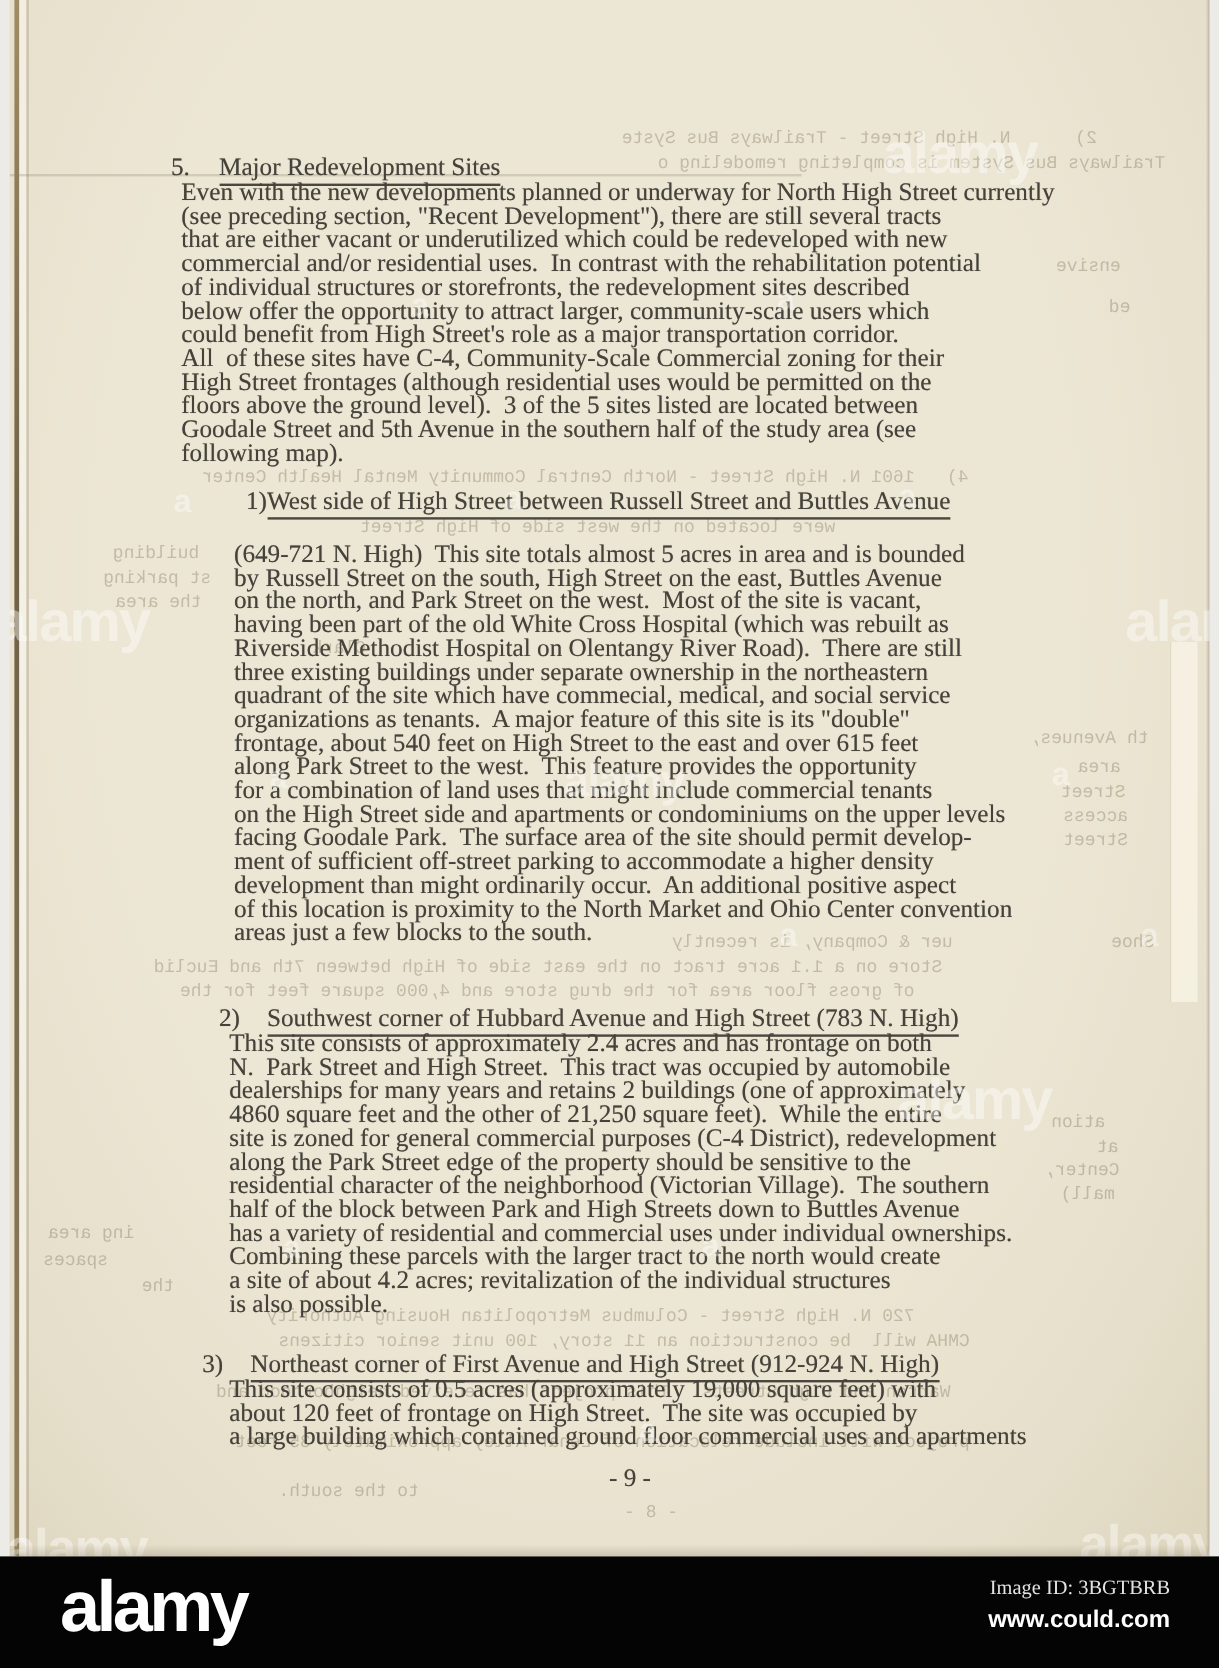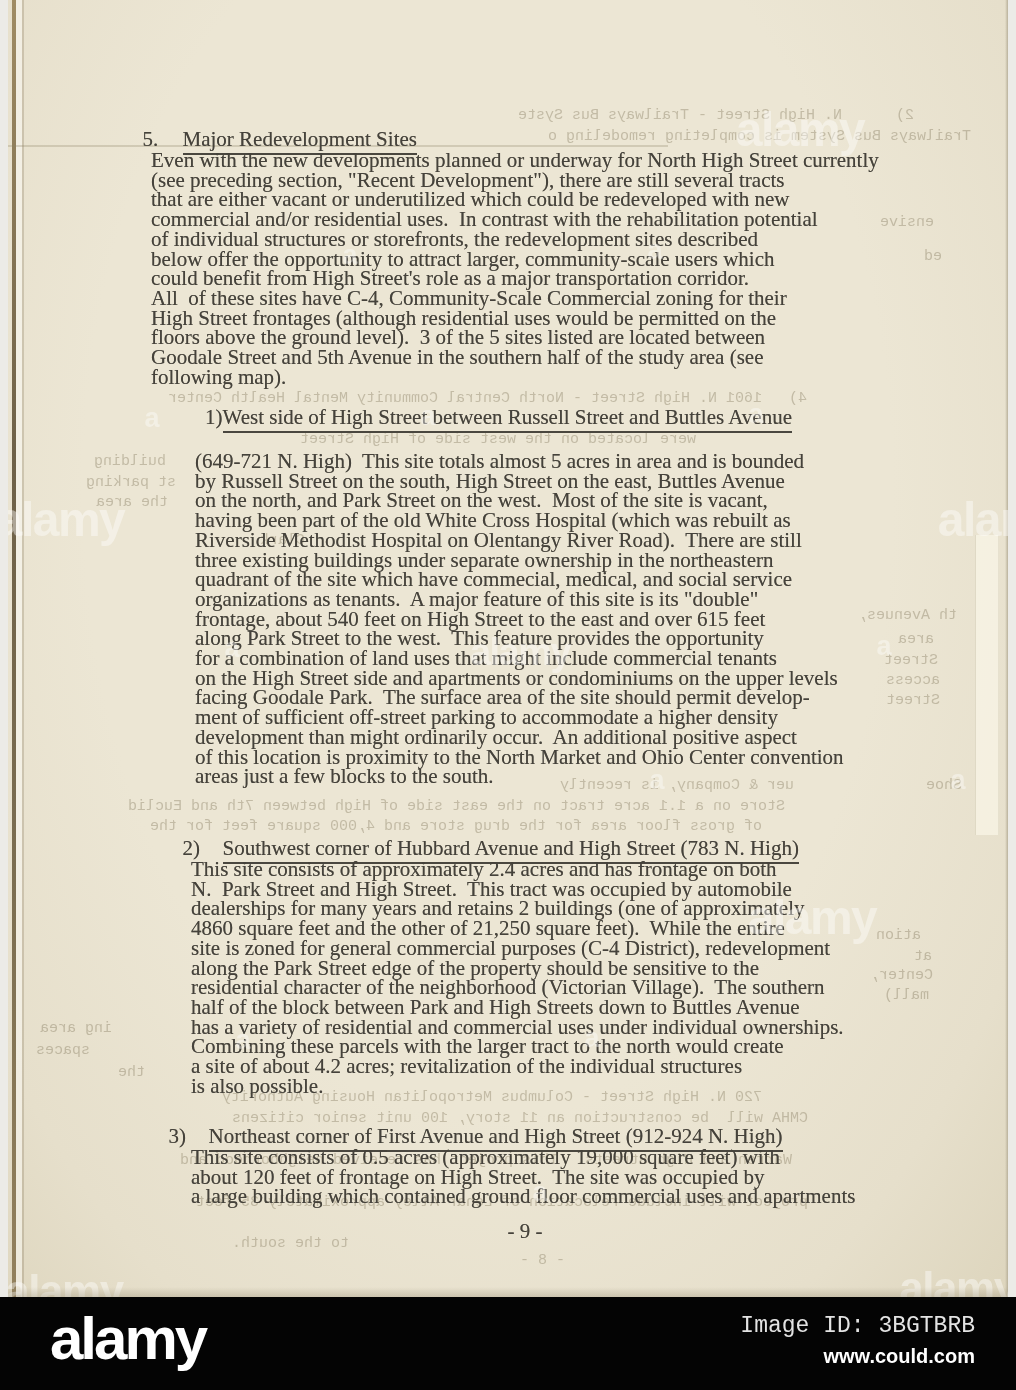--- a/index.html
+++ b/index.html
@@ -56,21 +56,21 @@
     color:rgba(255,255,255,.4);
   }
   
   .footer-bar{position:absolute;left:0;right:0;bottom:0;height:93px;background:#040404;}
   .alamy-logo{
     position:absolute;left:50px;top:7px;
     font-family:"Liberation Sans",sans-serif;font-weight:700;font-size:60px;
     letter-spacing:-3px;color:#ffffff;
   }
   .footer-right{position:absolute;right:41px;top:16px;text-align:right;}
-  .image-id{font-size:23px;color:#e3e3e3;font-family:Liberation Mono, monospace;}
+  .image-id{font-size:17px;color:#e3e3e3;font-family:Liberation Serif, serif;}
   .alamy-url{font-size:20px;font-weight:700;color:#ffffff;margin-top:6px;font-family:"Liberation Sans",sans-serif;}
 </style>
 </head>
 <body>
 
 <div class="stage">
 
   <div class="paper">
     <div class="edge-dark"></div>
     <div class="edge-light"></div>

